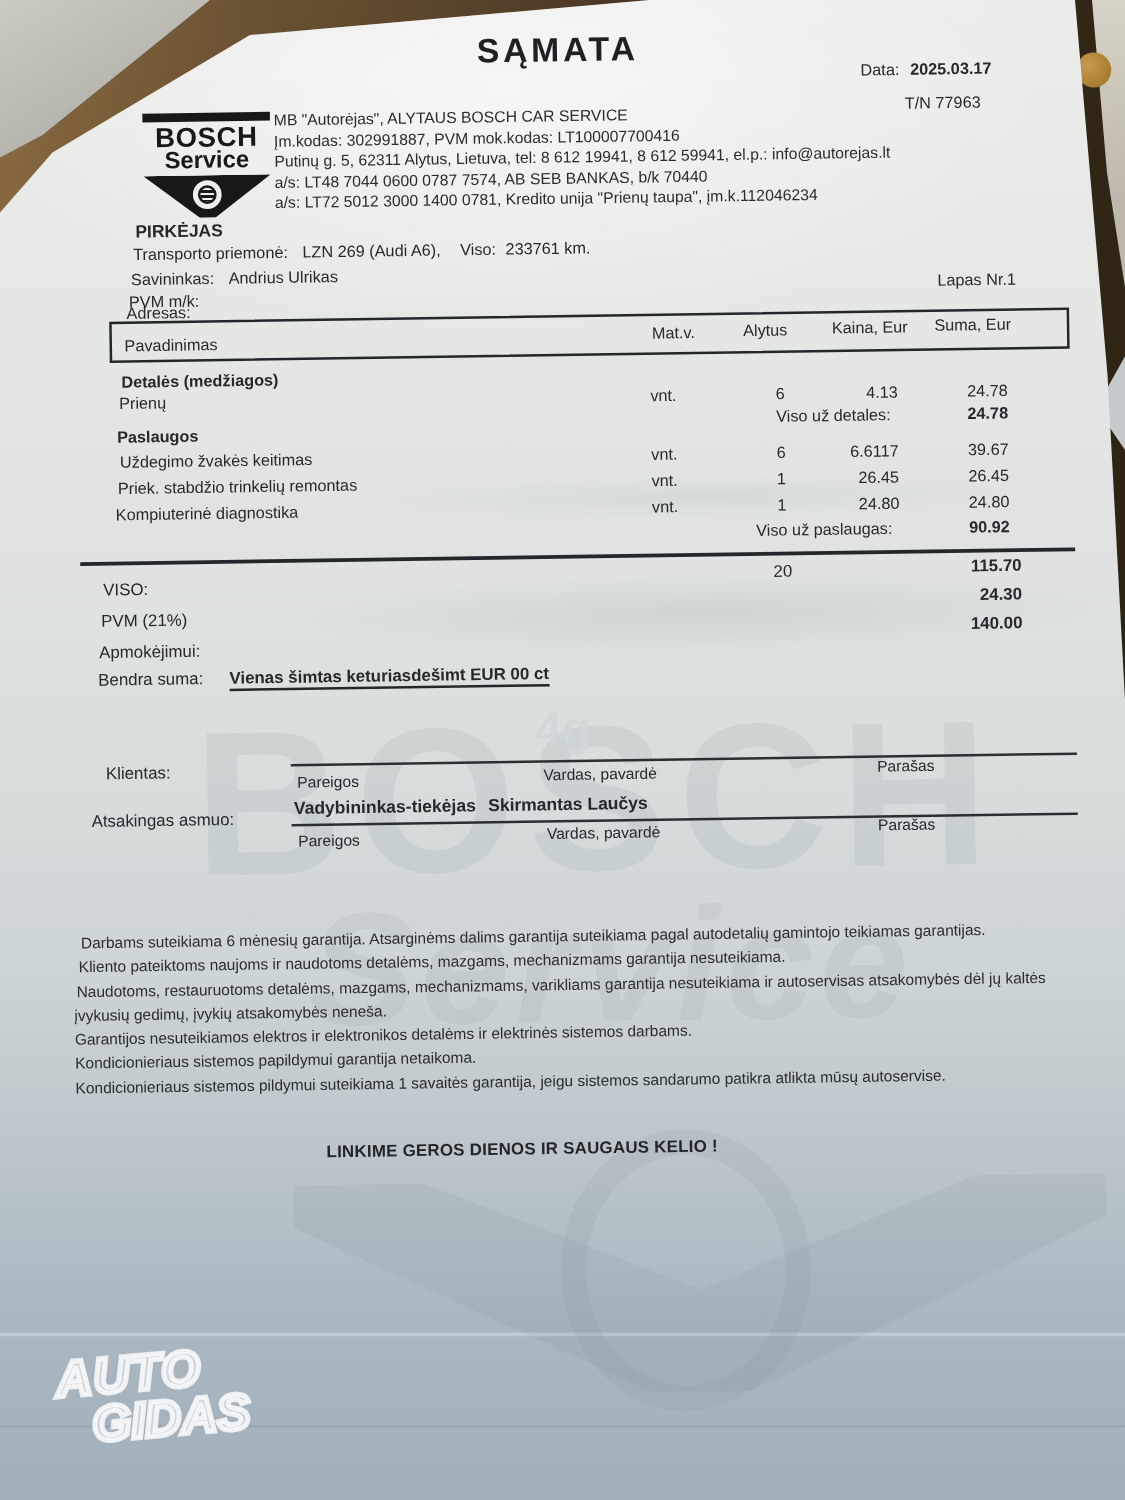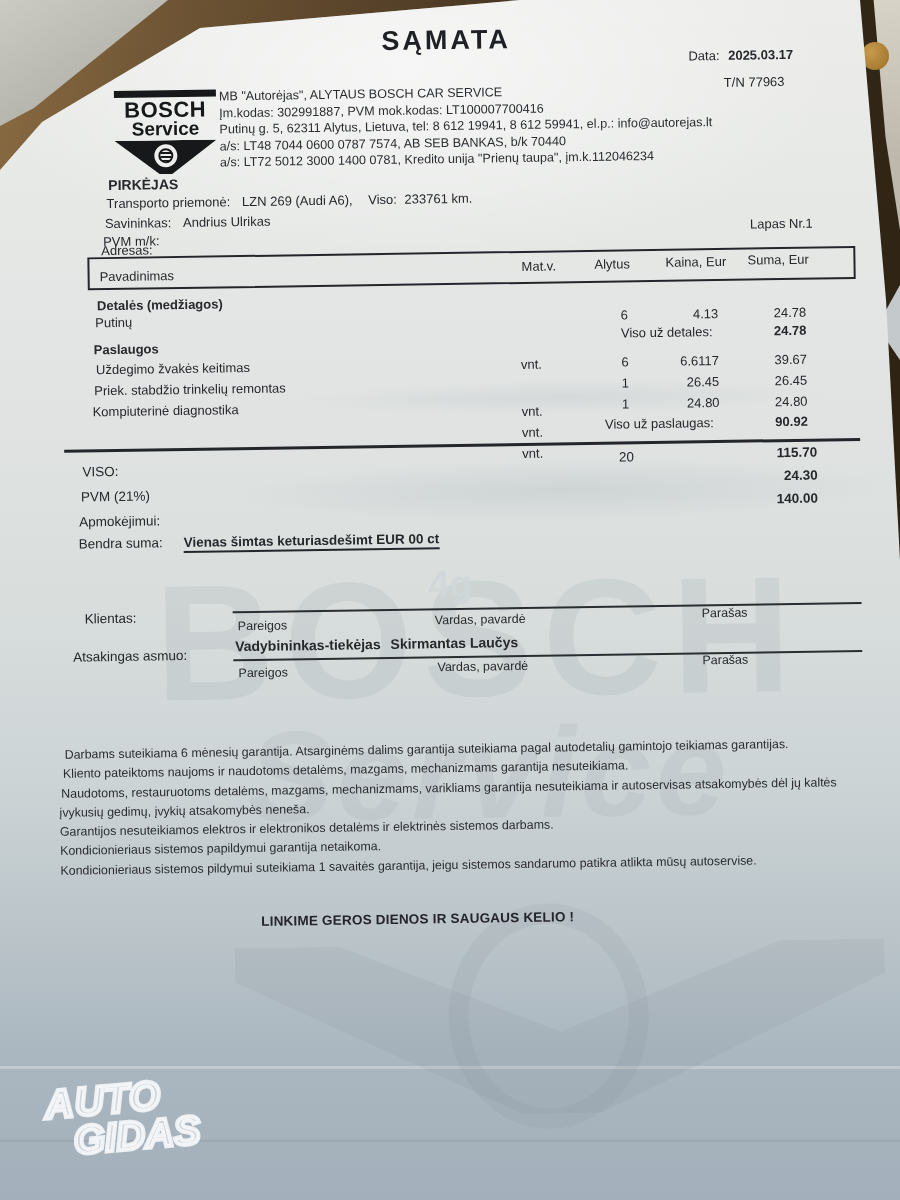--- a/index.html
+++ b/index.html
@@ -73,21 +73,21 @@
   .buyer-h{left:110px;top:172px;font-size:14px;font-weight:bold;}
   .f13{font-size:13px;}
   .lapas{left:751px;top:221px;font-size:13px;}
 
   
   .thead{position:absolute;left:88px;top:252px;width:768px;height:33px;
     border:2px solid #23262a;box-sizing:border-box;}
   .th{position:absolute;font-size:13px;}
   .row{position:absolute;left:0;top:0;width:900px;height:18px;font-size:13px;}
   .c-name{position:absolute;}
-  .c-unit{position:absolute;left:520px;width:48px;margin-top:48px;}
+  .c-unit{position:absolute;left:520px;width:48px;}
   .c-qty{position:absolute;left:596px;width:56px;text-align:center;}
   .c-price{position:absolute;left:642px;width:76px;text-align:right;}
   .c-sum{position:absolute;left:736px;width:70px;text-align:right;}
   .sub-label{position:absolute;left:540px;width:172px;text-align:right;}
   .sub-val{position:absolute;left:736px;width:70px;text-align:right;font-weight:bold;}
   .totline{position:absolute;left:62px;top:444px;width:796px;height:2.5px;background:#23262a;}
   .t-sum{position:absolute;left:740px;width:75px;text-align:right;font-weight:bold;font-size:13.5px;}
   .words{border-bottom:2px solid #23262a;padding-bottom:1px;}
 
   
@@ -180,21 +180,21 @@
       <div class="th" style="left:432px;top:6px;">Mat.v.</div>
       <div class="th" style="left:505px;top:5px;">Alytus</div>
       <div class="th" style="left:576px;top:4px;">Kaina, Eur</div>
       <div class="th" style="left:658px;top:3px;">Suma, Eur</div>
     </div>
 
     <div class="row b" style="top:293px;">
       <span class="c-name" style="left:97px;">Detalės (medžiagos)</span>
     </div>
     <div class="row" style="top:310px;">
-      <span class="c-name" style="left:95px;">Putinų</span>
+      <span class="c-name" style="left:95px;">Prienų</span>
       <span class="c-unit">vnt.</span>
       <span class="c-qty">6</span>
       <span class="c-price">4.13</span>
       <span class="c-sum">24.78</span>
     </div>
     <div class="row" style="top:328px;">
       <span class="sub-label">Viso už detales:</span>
       <span class="sub-val">24.78</span>
     </div>
 

